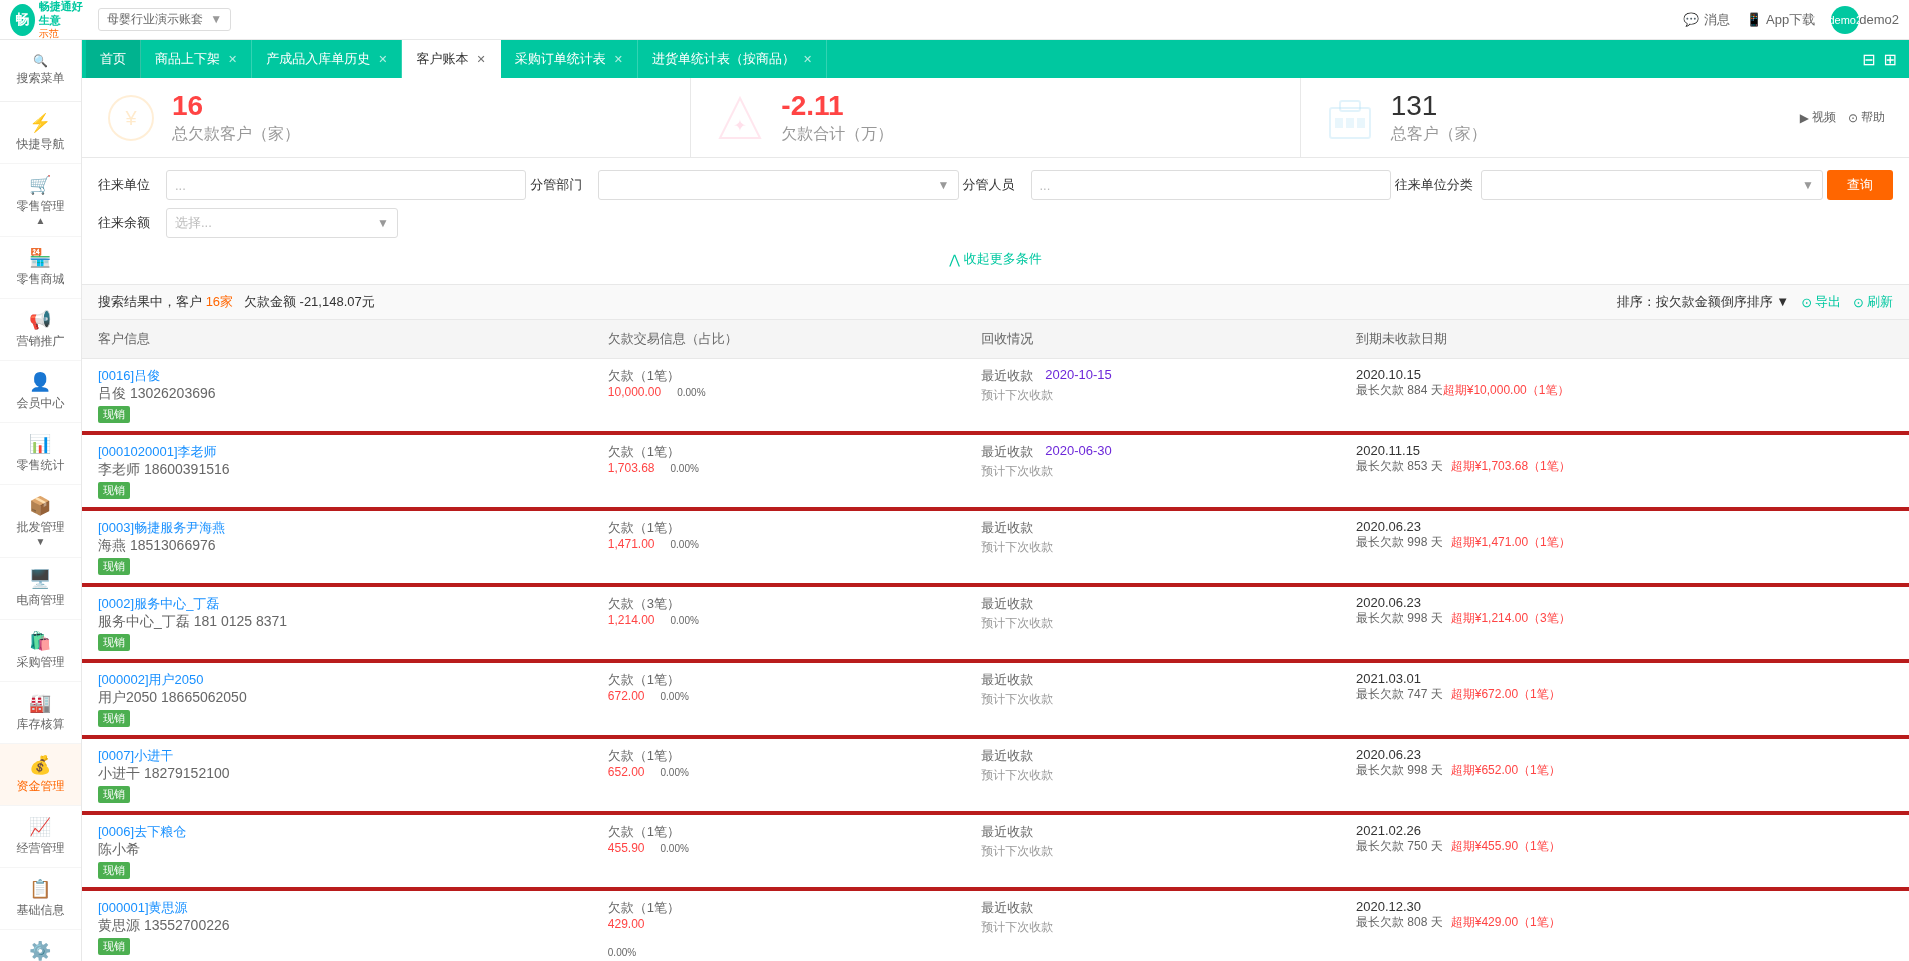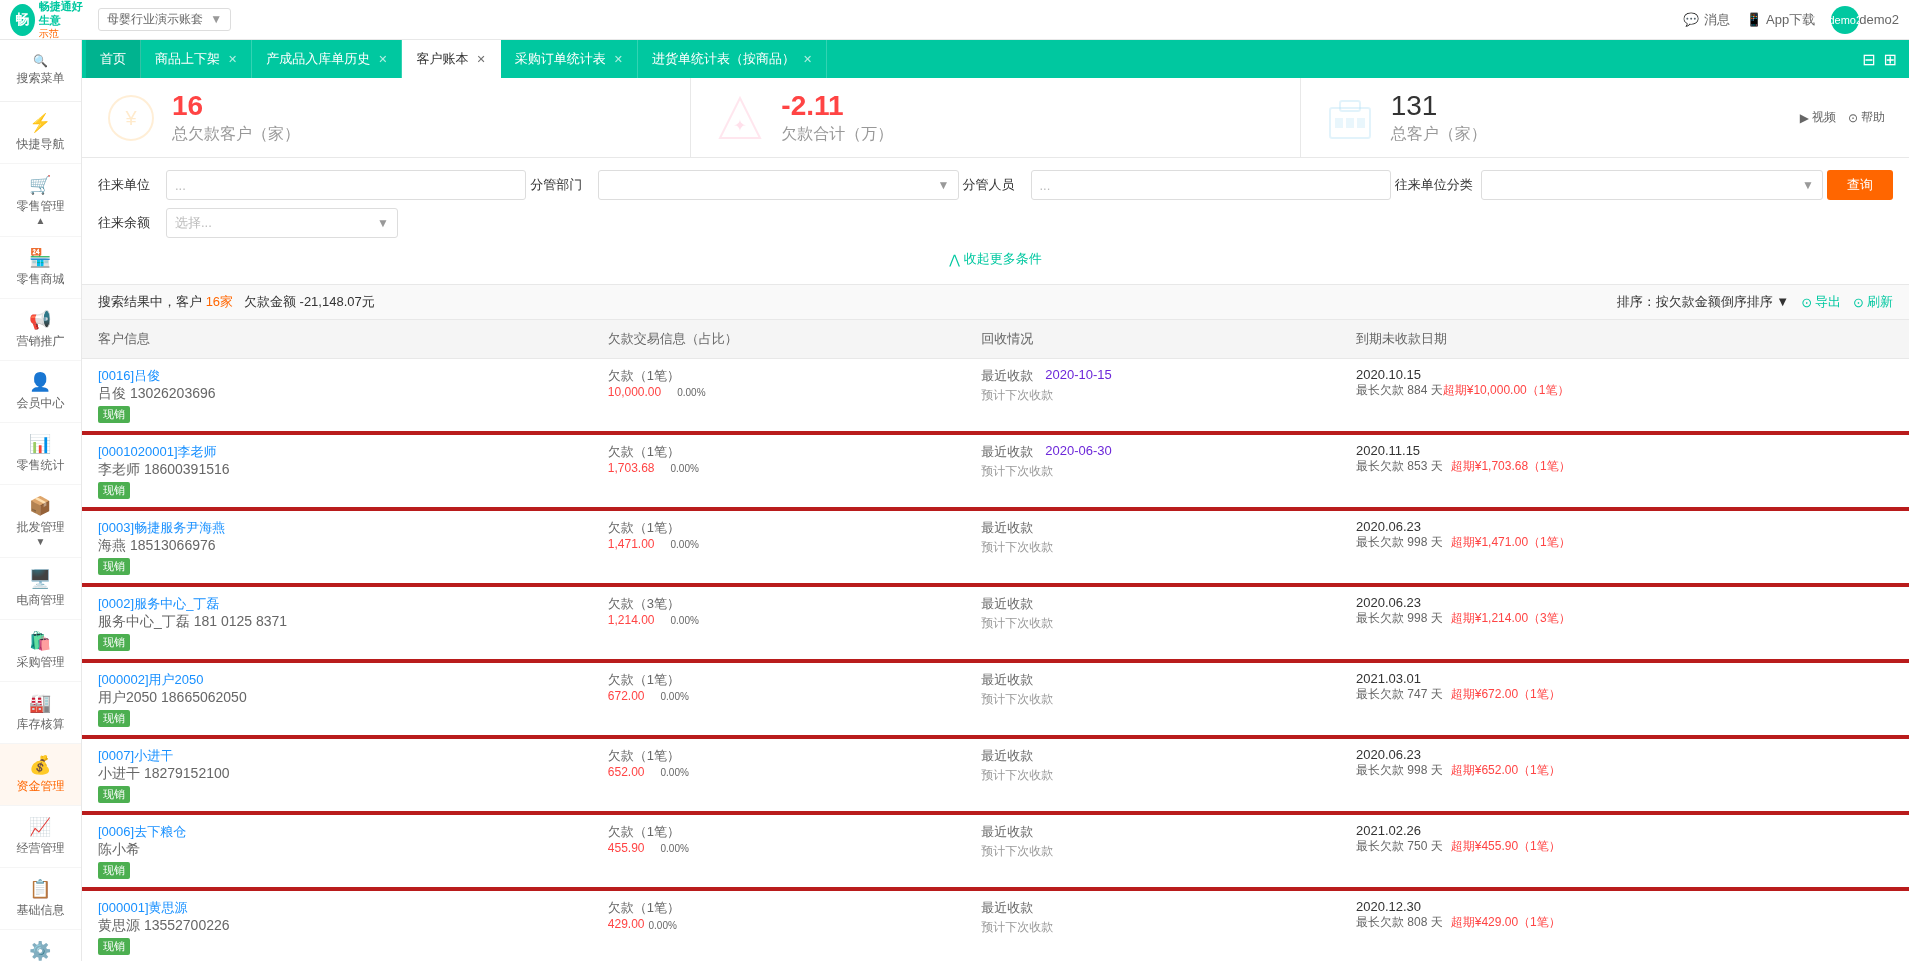--- a/index.html
+++ b/index.html
@@ -604,21 +604,21 @@
               <tr>
     <td>
       <div>
         <span class="customer-name">[000001]黄思源</span>
       </div>
       <div class="customer-phone">黄思源 13552700226</div>
       <span class="customer-tag">现销</span>
     </td>
     <td>
       <div class="debt-count">欠款（1笔）</div>
-      <div style="display:flex;align-items:flex-end;gap:4px;">
+      <div style="display:flex;align-items:flex-start;gap:16px;flex-direction:column;">
         <span class="debt-amount">429.00</span>
         <span class="debt-ratio">0.00%</span>
       </div>
     </td>
     <td>
       <div class="collection-info">
         <div style="display:flex;gap:12px;">
           <span class="collection-label">最近收款</span>
           <span class="collection-date"></span>
         </div>

